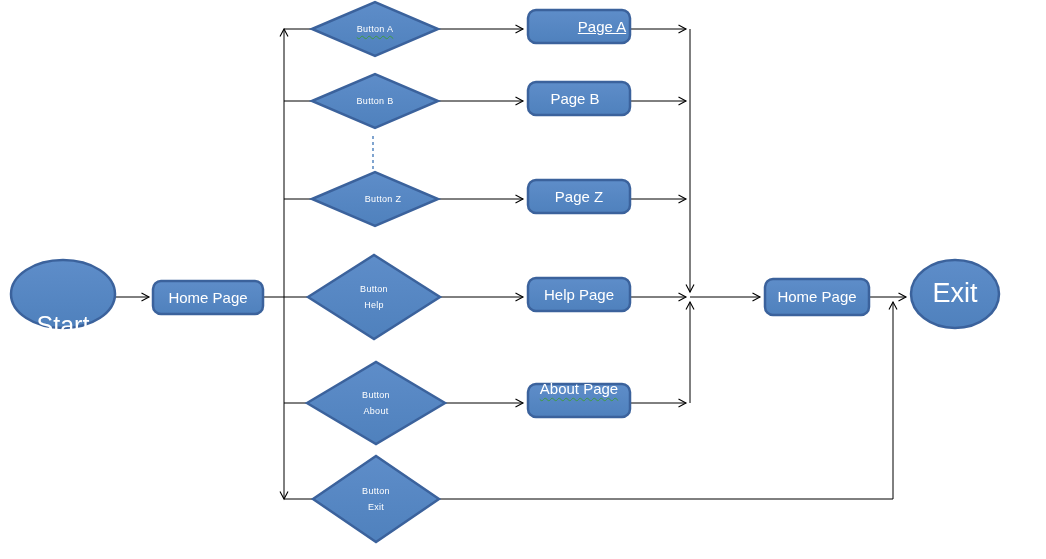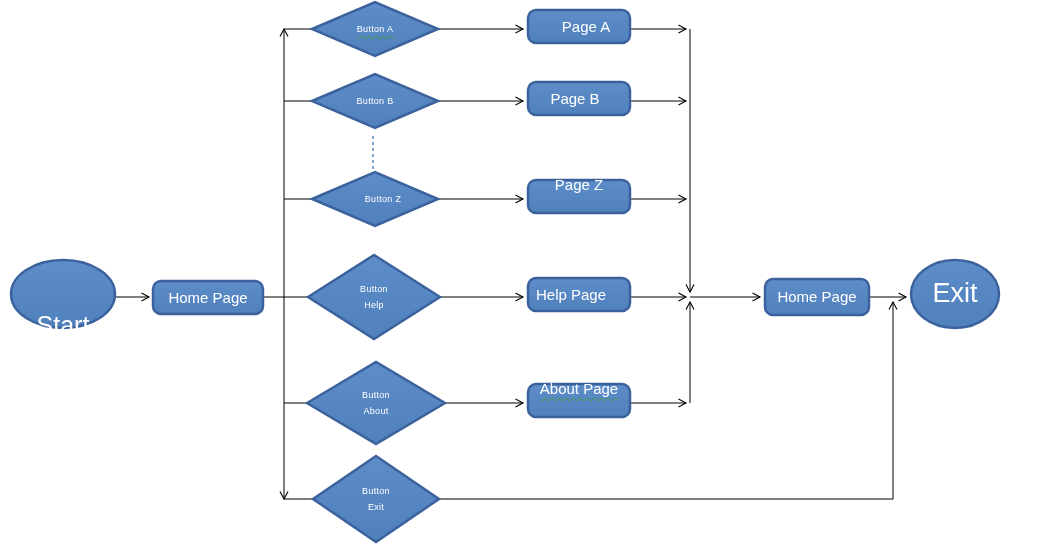--- a/index.html
+++ b/index.html
@@ -120,22 +120,22 @@
   <div class="lbl diamond" style="left:312px;top:2px;width:126px;height:54px;"><span class="misspell">Button A</span></div>
   <div class="lbl diamond" style="left:312px;top:74px;width:126px;height:54px;">Button B</div>
   <div class="lbl diamond" style="left:320px;top:172px;width:126px;height:54px;">Button Z</div>
   <div class="lbl diamond" style="left:308px;top:255px;width:132px;height:84px;">Button
 Help</div>
   <div class="lbl diamond" style="left:307px;top:362px;width:138px;height:82px;">Button
 About</div>
   <div class="lbl diamond" style="left:313px;top:456px;width:126px;height:86px;">Button
 Exit</div>
 
-  <div class="lbl box" style="left:528px;top:10px;width:116px;height:33px;">Page A</div>
+  <div class="lbl box" style="left:544px;top:10px;width:116px;height:33px;text-decoration:underline;">Page A</div>
   <div class="lbl box" style="left:528px;top:82px;width:94px;height:33px;border-radius:10px;">Page B</div>
-  <div class="lbl box" style="left:528px;top:168px;width:102px;height:33px;">Page Z</div>
-  <div class="lbl box" style="left:496px;top:278px;width:102px;height:33px;padding-left:24px;">Help Page</div>
+  <div class="lbl box" style="left:528px;top:180px;width:102px;height:33px;">Page Z</div>
+  <div class="lbl box" style="left:528px;top:278px;width:102px;height:33px;">Help Page</div>
   <div class="lbl box" style="left:528px;top:372px;width:102px;height:33px;"><span class="misspell">About Page</span></div>
 
   <div class="lbl box" style="left:765px;top:279px;width:104px;height:36px;">Home Page</div>
   <div class="lbl exitbig" style="left:911px;top:277px;width:88px;height:34px;">Exit</div>
 
 </div>
 
 </body></html>

